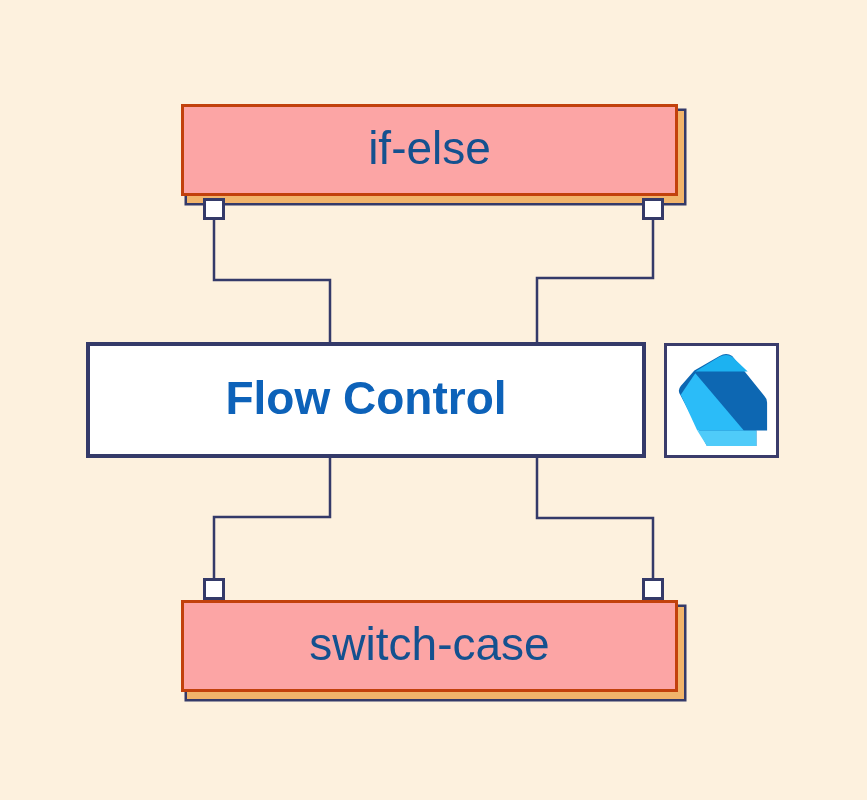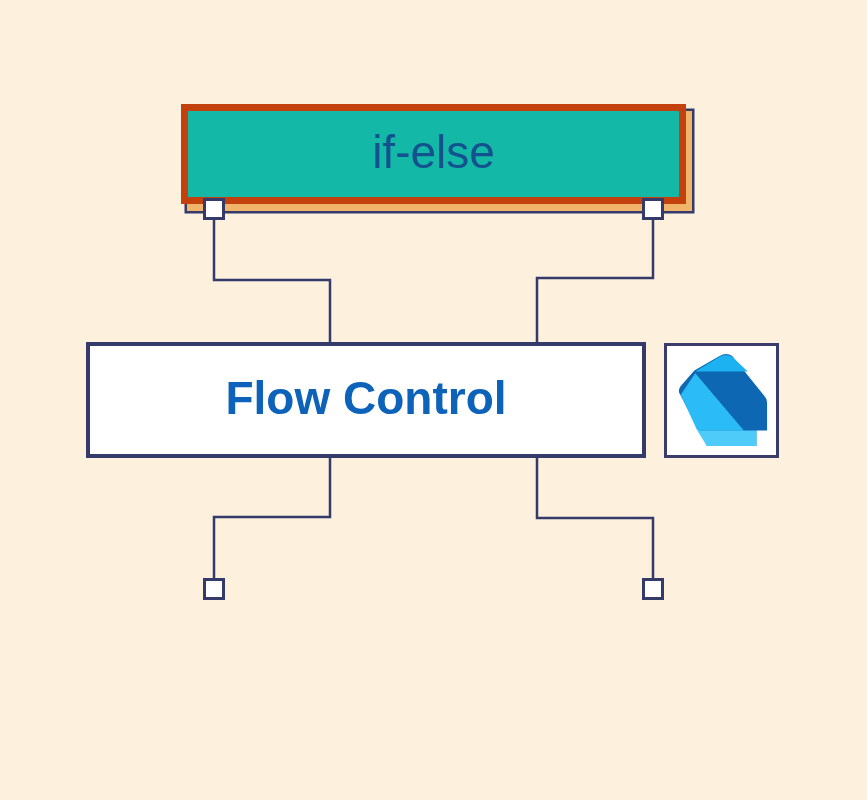--- a/index.html
+++ b/index.html
@@ -19,22 +19,22 @@
   }
   .node {
     position: absolute;
     box-sizing: content-box;
     display: flex;
     align-items: center;
     justify-content: center;
     z-index: 2;
   }
   .node-blue {
-    background: #14b8a6;
-    border: 7px solid #c2410c;
+    background: #fca5a5;
+    border: 3px solid #c2410c;
     box-shadow: 6px 7px 0 0 #f1b46b, 6px 7px 0 2.5px #343a69;
     font-size: 46px;
     font-weight: 400;
     color: #14518f;
     text-align: center;
   }
   .node-top    { left: 181px; top: 104px; width: 491px; height: 86px; }
   .node-bottom { left: 181px; top: 600px; width: 491px; height: 86px; }
   .node-center {
     left: 86px; top: 342px; width: 552px; height: 108px;
@@ -93,19 +93,22 @@
 
   <div class="logo-box">
     <svg viewBox="0 0 100 100">
       <path d="M 22 19 L 48 4 Q 55 0 61 4 L 94 45 Q 97 48 97 52 L 97 81 L 86 81 L 86 97 L 35 97 L 8 45 Q 4 40 8 35 Z" fill="#0d67b2"></path>
       <path d="M 23 20 L 48 5 Q 55 1 61 5 L 77 20 Z" fill="#1cb2f1"></path>
       <path d="M 23 22 L 73 81 L 25 81 L 8 44 Z" fill="#2bbcf8"></path>
       <path d="M 25 81 L 86 81 L 86 97 L 35 97 Z" fill="#4fcbf9"></path>
     </svg>
   </div>
 
+  <div class="node node-blue node-bottom">
+    <span class="node-label">switch-case</span>
+  </div>
 
   <div class="port port-top-left"></div>
   <div class="port port-top-right"></div>
   <div class="port port-bottom-left"></div>
   <div class="port port-bottom-right"></div>
 
 </div>
 
 </body></html>

